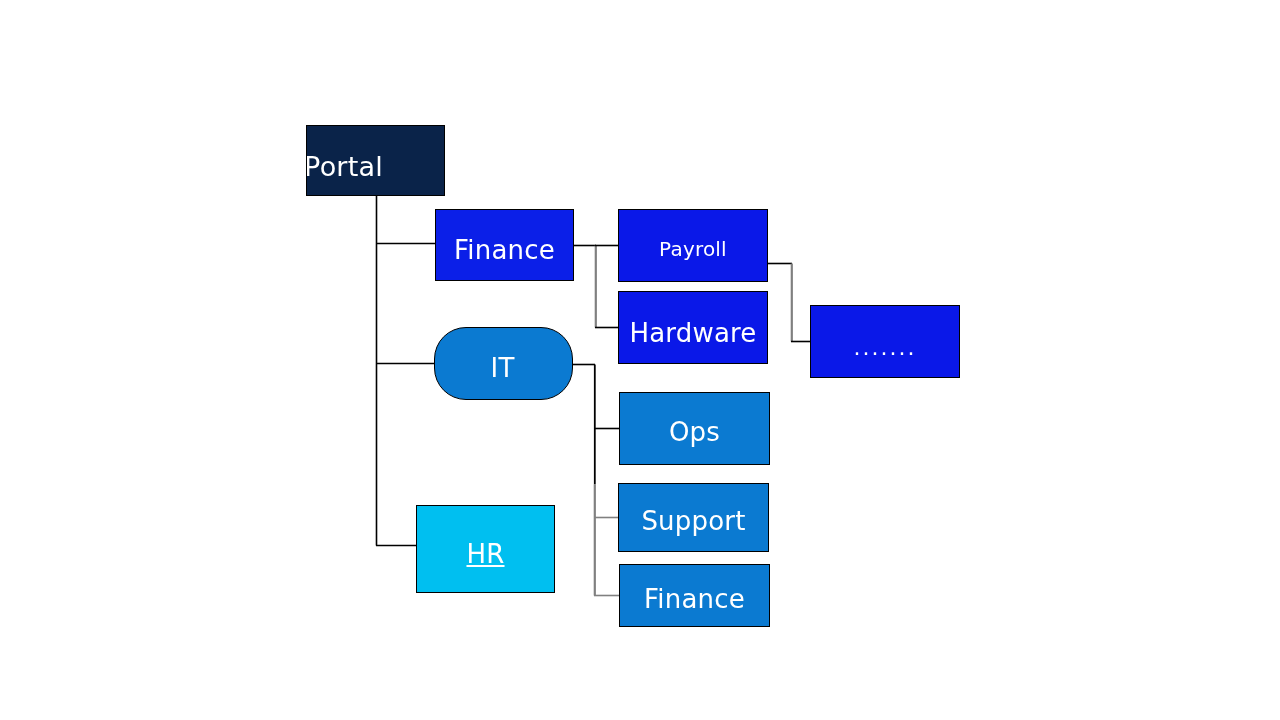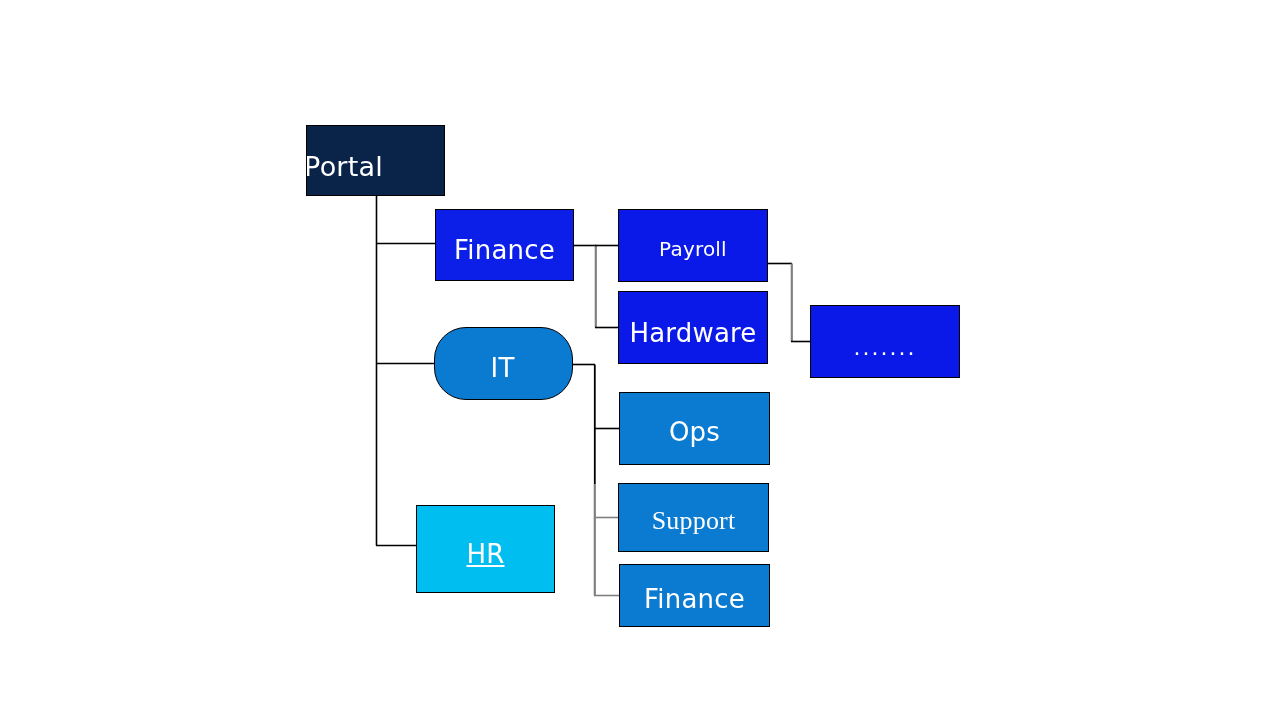--- a/index.html
+++ b/index.html
@@ -140,21 +140,21 @@
   </div>
 
   <div class="node n-dots" style="background:#0A18E8;">
     <span class="node-label">.......</span>
   </div>
 
   <div class="node n-ops" style="background:#0B7AD1;">
     <span class="node-label">Ops</span>
   </div>
 
-  <div class="node n-support" style="background:#0B7AD1;font-family:Liberation Serif, serif;">
+  <div class="node n-support" style="background:#0B7AD1;">
     <span class="node-label">Support</span>
   </div>
 
   <div class="node n-hardware" style="background:#0B7AD1;">
     <span class="node-label">Finance</span>
   </div>
 
 </div>
 
 </body></html>

